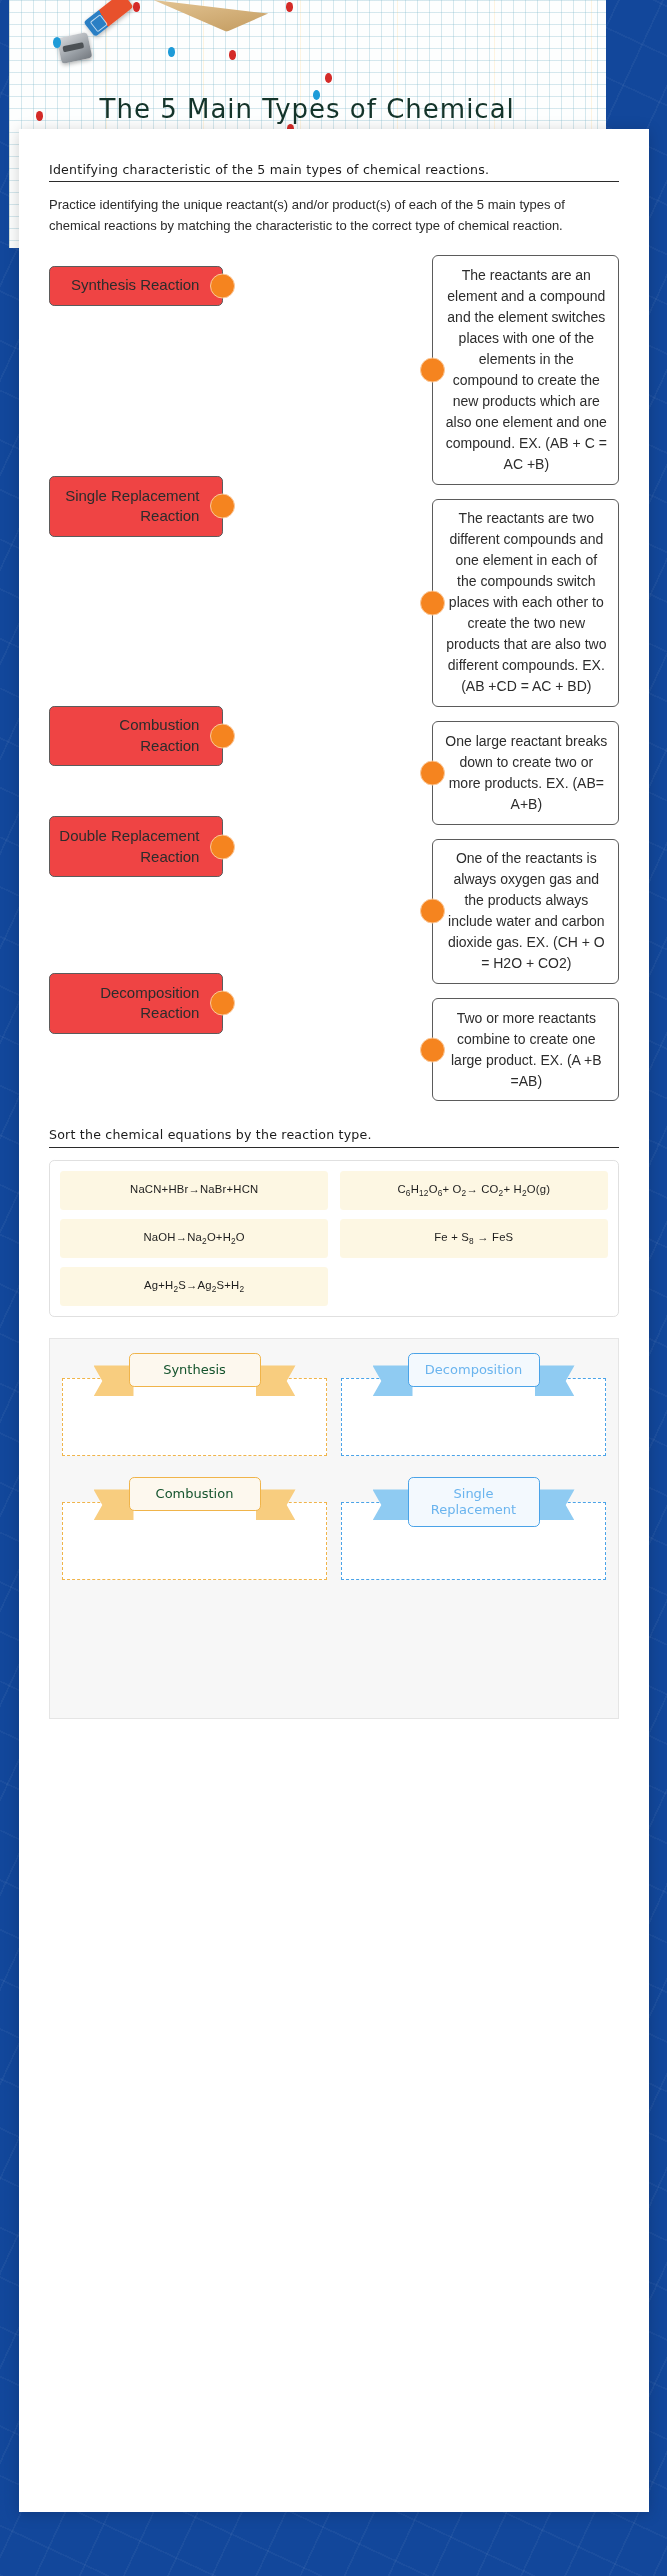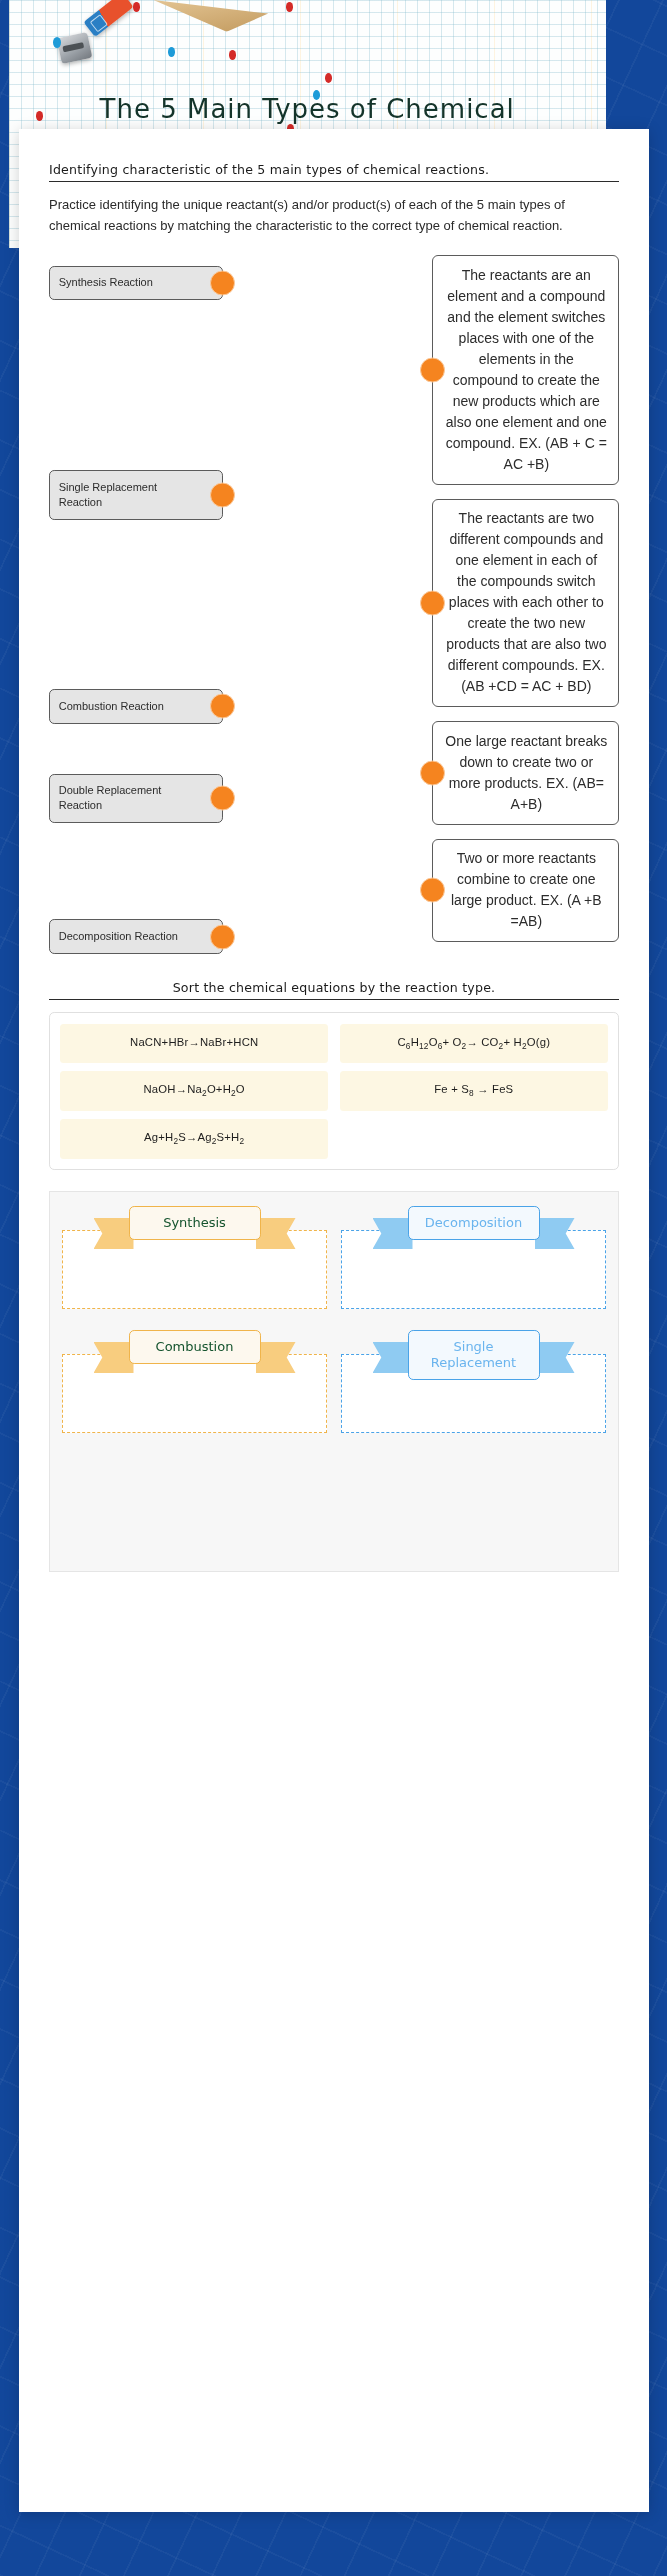--- a/index.html
+++ b/index.html
@@ -123,23 +123,23 @@
     justify-content: space-between;
     align-items: flex-start;
     gap: 22.6px;
   }
   .col-left  { width: 174px; position: relative; padding-top: 10.4px; }
   .col-right { width: 187px; position: relative; }
 
   .term-box {
     border: 0.9px solid #5b5b5b;
     border-radius: 5.2px;
-    background: #e5e5e5;
-    text-align: left;
-    font-size: 11px;
+    background: #ef4444;
+    text-align: right;
+    font-size: 15px;
     line-height: 1.38;
     color: #2c2c2c;
     padding: 8.7px 22.6px 8.7px 8.7px;
     position: relative;
   }
   .desc-box {
     border: 0.9px solid #5b5b5b;
     border-radius: 6px;
     background: #fff;
     text-align: center;
@@ -155,21 +155,21 @@
     width: 25px; height: 25px;
     border-radius: 50%;
     background: #f5841f;
     border: 1.7px solid #fbc99a;
     z-index: 6;
   }
   .knob.right { right: -13px; top: 50%; transform: translateY(-50%); }
   .knob.left  { left: -13px;  top: 50%; transform: translateY(-50%); }
 
   
-  .sort-head { margin-top: 26px; text-align: center; }
+  .sort-head { margin-top: 26px; }
 
   .chips-panel {
     border: 0.9px solid #e0e0e0;
     border-radius: 5.2px;
     padding: 10.4px;
     display: flex;
     flex-wrap: wrap;
     gap: 8.7px 12px;
     background: #fff;
   }
@@ -304,20 +304,24 @@
       <div class="desc-box" style="margin-top:14px;">
         <span class="knob left"></span>
         <span>The reactants are two different compounds and one element in each of the compounds switch places with each other to create the two new products that are also two different compounds. EX. (AB +CD = AC + BD)</span>
       </div>
       <div class="desc-box" style="margin-top:14px;">
         <span class="knob left"></span>
         <span>One large reactant breaks down to create two or more products. EX. (AB= A+B)</span>
       </div>
       <div class="desc-box" style="margin-top:14px;">
         <span class="knob left"></span>
+        <span>One of the reactants is always oxygen gas and the products always include water and carbon dioxide gas. EX. (CH + O = H2O + CO2)</span>
+      </div>
+      <div class="desc-box" style="margin-top:14px;">
+        <span class="knob left"></span>
         <span>Two or more reactants combine to create one large product. EX. (A +B =AB)</span>
       </div>
     </div>
   </div>
 
   <div class="section-head sort-head">Sort the chemical equations by the reaction type.</div>
 
   <div class="chips-panel">
     <div class="chip">NaCN+HBr→NaBr+HCN</div>
     <div class="chip">C<sub>6</sub>H<sub>12</sub>O<sub>6</sub>+ O<sub>2</sub>→ CO<sub>2</sub>+ H<sub>2</sub>O(g)</div>

